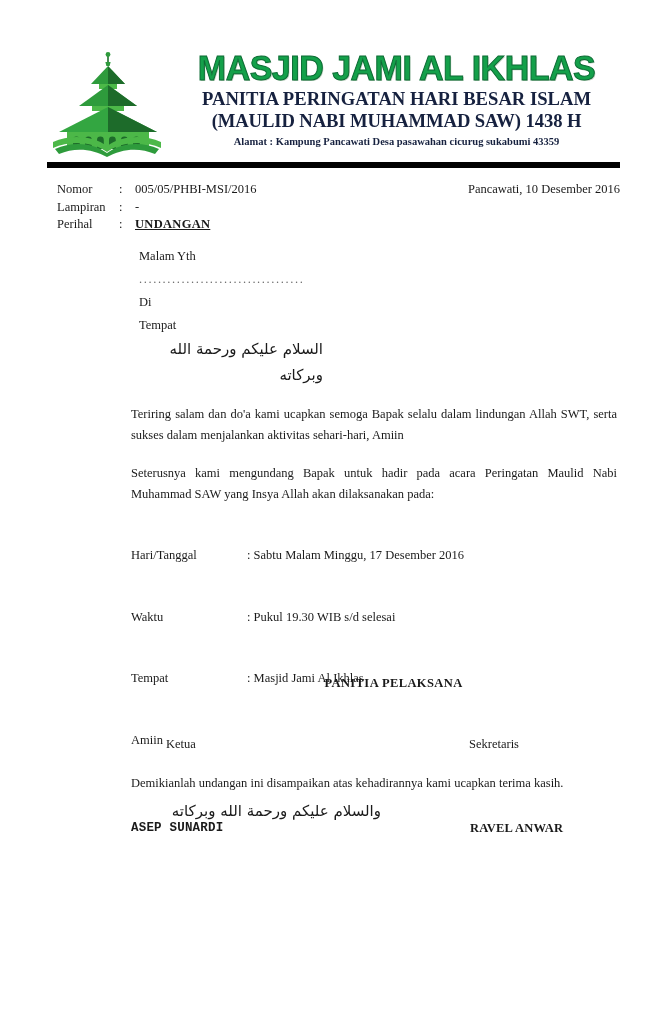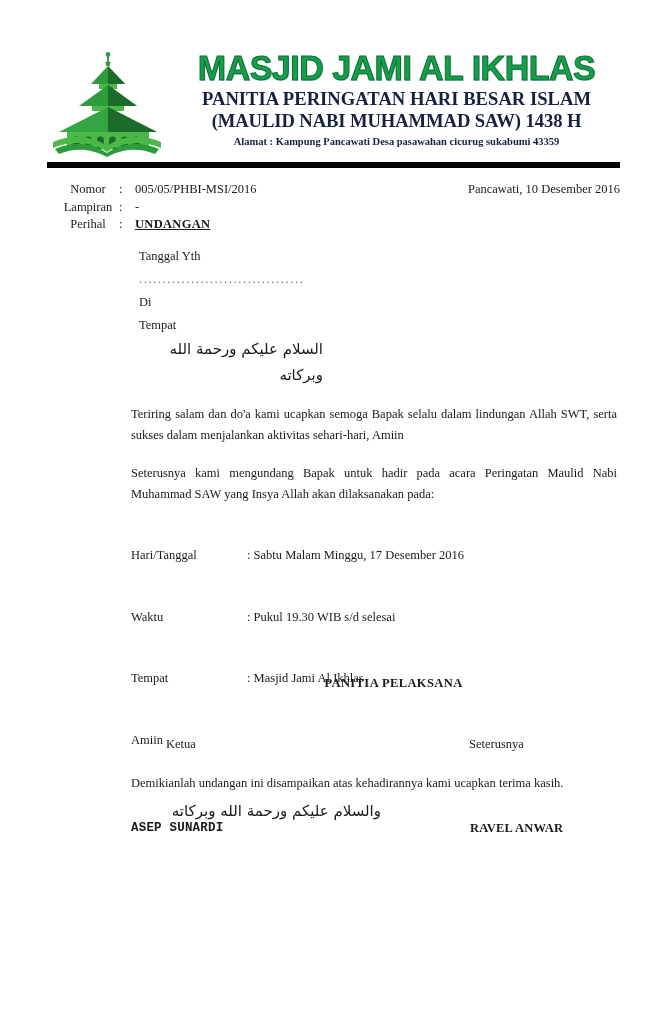--- a/index.html
+++ b/index.html
@@ -97,21 +97,21 @@
     left: 57px;
     top: 181px;
     width: 563px;
   }
   .ref-row {
     display: flex;
     align-items: baseline;
     font-size: 12.5px;
     line-height: 17.5px;
   }
-  .ref-label { width: 62px; flex: 0 0 62px; text-align: center; }
+  .ref-label { width: 62px; flex: 0 0 62px; }
   .ref-colon { width: 16px; flex: 0 0 16px; }
   .ref-value { flex: 0 0 auto; }
   .ref-value.bold-ul {
     font-weight: bold;
     text-decoration: underline;
     letter-spacing: 0.3px;
   }
   .ref-date {
     position: absolute;
     right: 0px;
@@ -296,21 +296,21 @@
     </div>
     <div class="ref-row">
       <span class="ref-label">Perihal</span>
       <span class="ref-colon">:</span>
       <span class="ref-value bold-ul">UNDANGAN</span>
     </div>
     <div class="ref-date">Pancawati, 10 Desember 2016</div>
   </div>
 
   <div class="addressee">
-    <div>Tanggal Yth</div>
+    <div>Malam Yth</div>
     <span class="dots">...................................</span>
     <div>Di</div>
     <div>Tempat</div>
   </div>
 
   <div class="body-area">
 
     <div class="arabic arabic-open">السلام عليكم ورحمة الله وبركاته</div>
 
     <p class="para p1">Teriring salam dan do'a kami ucapkan semoga Bapak selalu dalam lindungan Allah SWT, serta sukses dalam menjalankan aktivitas sehari-hari, Amiin</p>
@@ -340,21 +340,21 @@
   </div>
 
   <div class="signblock">
     <div class="committee">PANITIA PELAKSANA</div>
 
     <div class="sign-cols">
       <div class="sign-col left">
         <div class="sign-role">Ketua</div>
       </div>
       <div class="sign-col right">
-        <div class="sign-role">Seterusnya</div>
+        <div class="sign-role">Sekretaris</div>
       </div>
 
       <div class="sign-names" style="position:absolute; top:96px; left:0; width:489px;">
         <div class="sign-name left">ASEP SUNARDI</div>
         <div class="sign-name right">RAVEL ANWAR</div>
       </div>
     </div>
   </div>
 
 </div>

